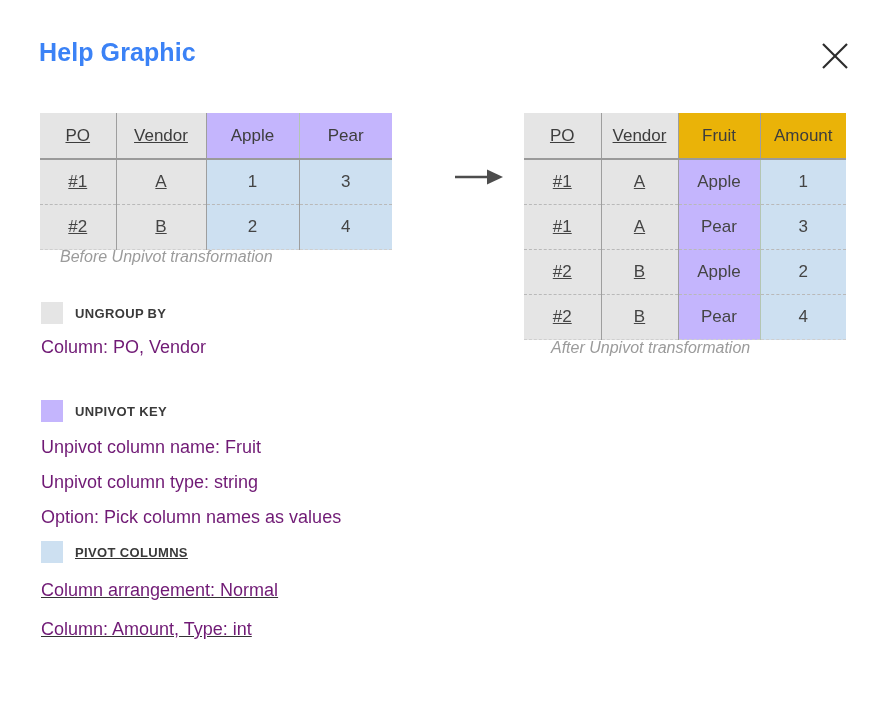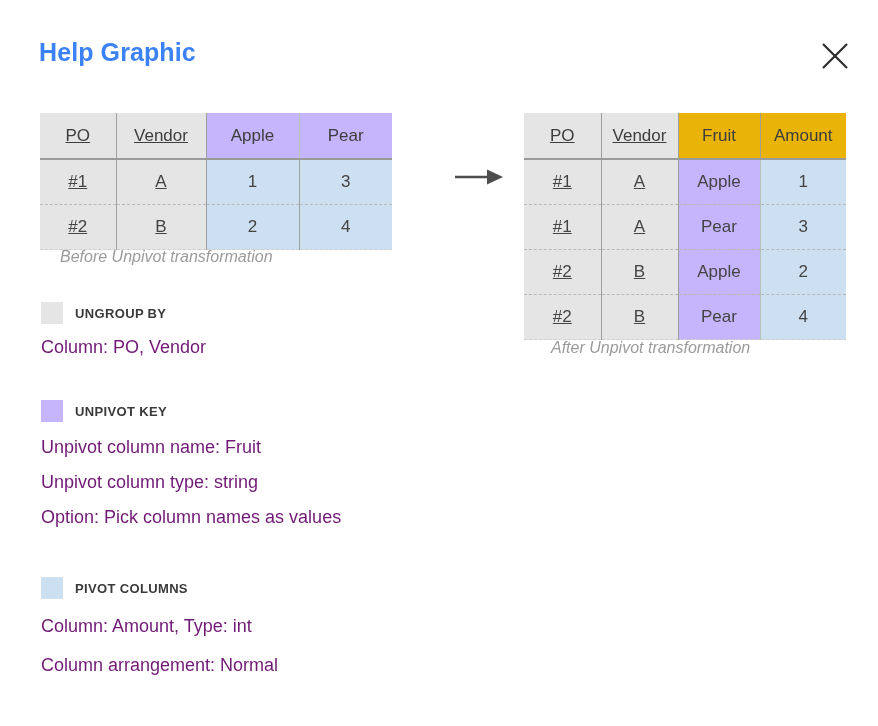--- a/index.html
+++ b/index.html
@@ -105,21 +105,21 @@
     left: 455px;
     top: 168px;
     width: 50px;
     height: 18px;
   }
 
   
   .legend-block { position: absolute; left: 41px; }
   #legend-ungroup { top: 302px; }
   #legend-key     { top: 400px; }
-  #legend-pivot   { top: 577px; }
+  #legend-pivot   { top: 541px; text-decoration: underline; }
 
   .legend-head {
     display: flex;
     align-items: center;
     height: 22px;
   }
   .swatch {
     width: 22px;
     height: 22px;
     flex: 0 0 22px;
@@ -259,16 +259,16 @@
     <div class="legend-line">Option: Pick column names as values</div>
   </div>
 </div>
 
 <div class="legend-block" id="legend-pivot">
   <div class="legend-head">
     <div class="swatch c-blue"></div>
     <div class="legend-title">PIVOT COLUMNS</div>
   </div>
   <div class="legend-lines">
+    <div class="legend-line">Column arrangement: Normal</div>
     <div class="legend-line">Column: Amount, Type: int</div>
-    <div class="legend-line">Column arrangement: Normal</div>
   </div>
 </div>
 
 </body></html>

